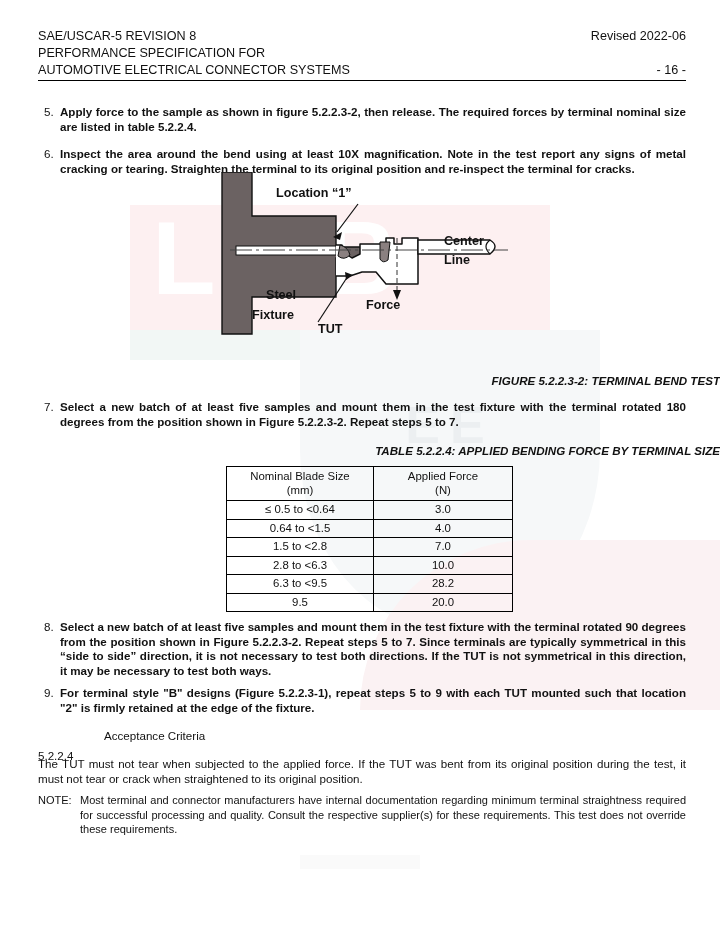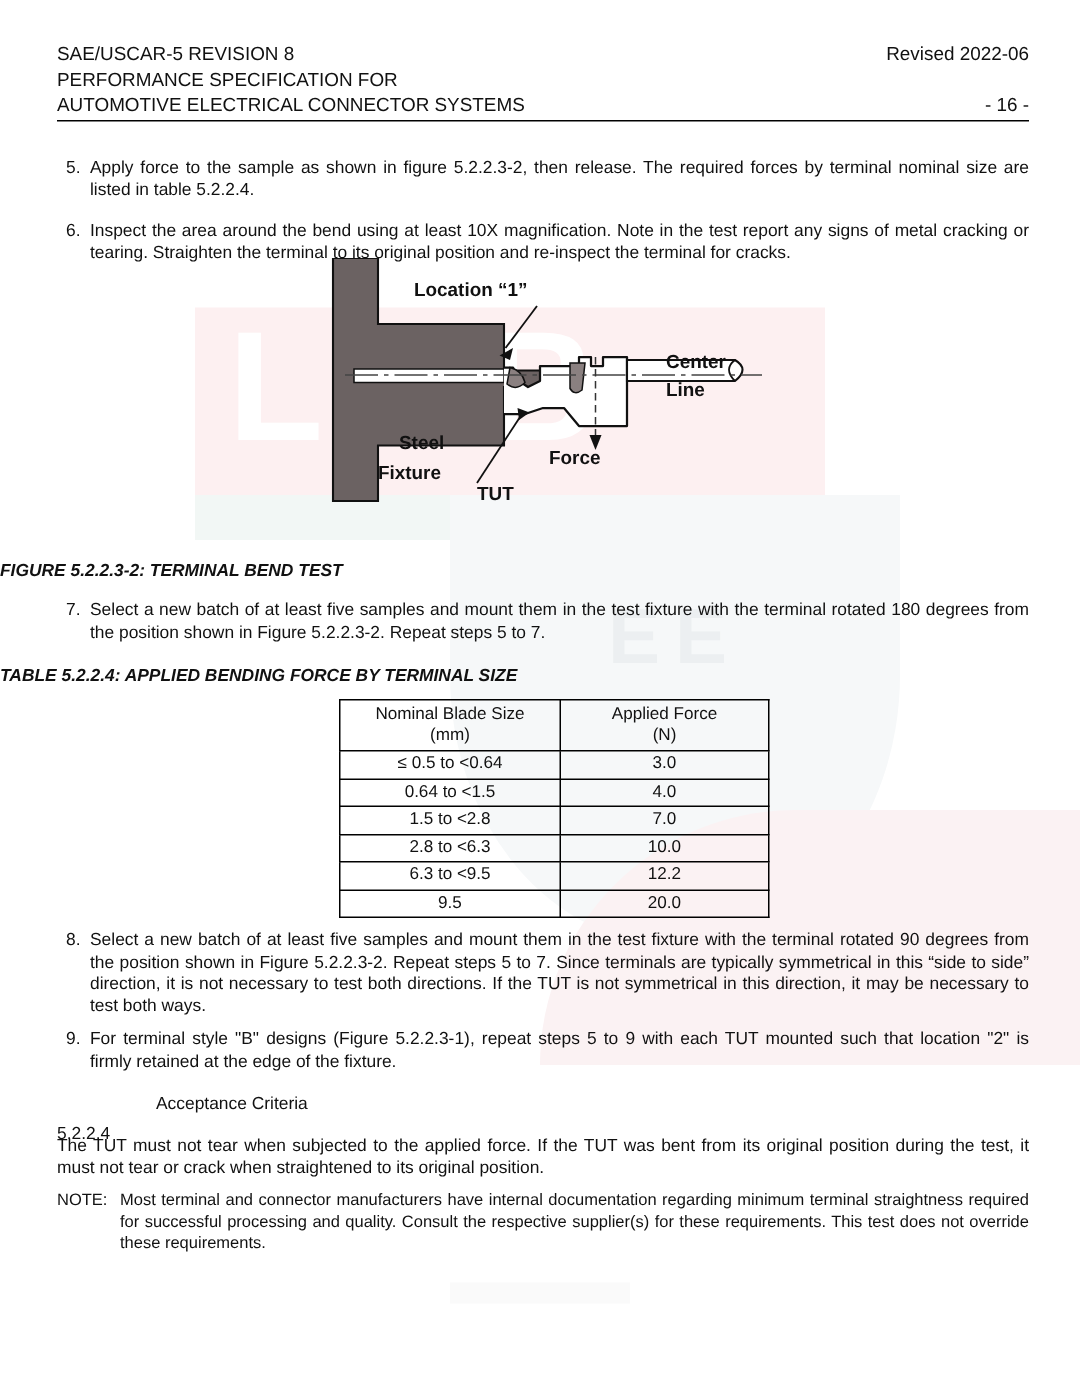--- a/index.html
+++ b/index.html
@@ -129,20 +129,21 @@
   .num-item .num {
     width: 22px;
     flex: 0 0 22px;
     text-align: left;
     padding-left: 6px;
     box-sizing: border-box;
   }
   .num-item .body {
     flex: 1;
     text-align: justify;
+    font-weight: bold;
   }
 
   .plain-para {
     position: absolute;
     font-size: 11.6px;
     line-height: 14.6px;
     text-align: justify;
   }
 
   .sec-head {
@@ -169,21 +170,21 @@
   }
   .note-block .note-body {
     flex: 1;
     text-align: justify;
   }
 
   
   .caption {
     position: absolute;
     width: 100%;
-    text-align: left;
+    text-align: right;
     font-size: 11.6px;
     font-weight: bold;
     font-style: italic;
   }
 
   
   #figure {
     position: absolute;
     left: 190px;
     top: 172px;
@@ -324,21 +325,21 @@
       <tr>
         <td class="col-a">1.5 to &lt;2.8</td>
         <td class="col-b">7.0</td>
       </tr>
       <tr>
         <td class="col-a">2.8 to &lt;6.3</td>
         <td class="col-b">10.0</td>
       </tr>
       <tr>
         <td class="col-a">6.3 to &lt;9.5</td>
-        <td class="col-b">12.2</td>
+        <td class="col-b">28.2</td>
       </tr>
       <tr>
         <td class="col-a">9.5</td>
         <td class="col-b">20.0</td>
       </tr>
     </tbody>
   </table>
 
   <div class="num-item" style="left:38px; top:620px; width:648px;">
     <span class="num">8.</span>

